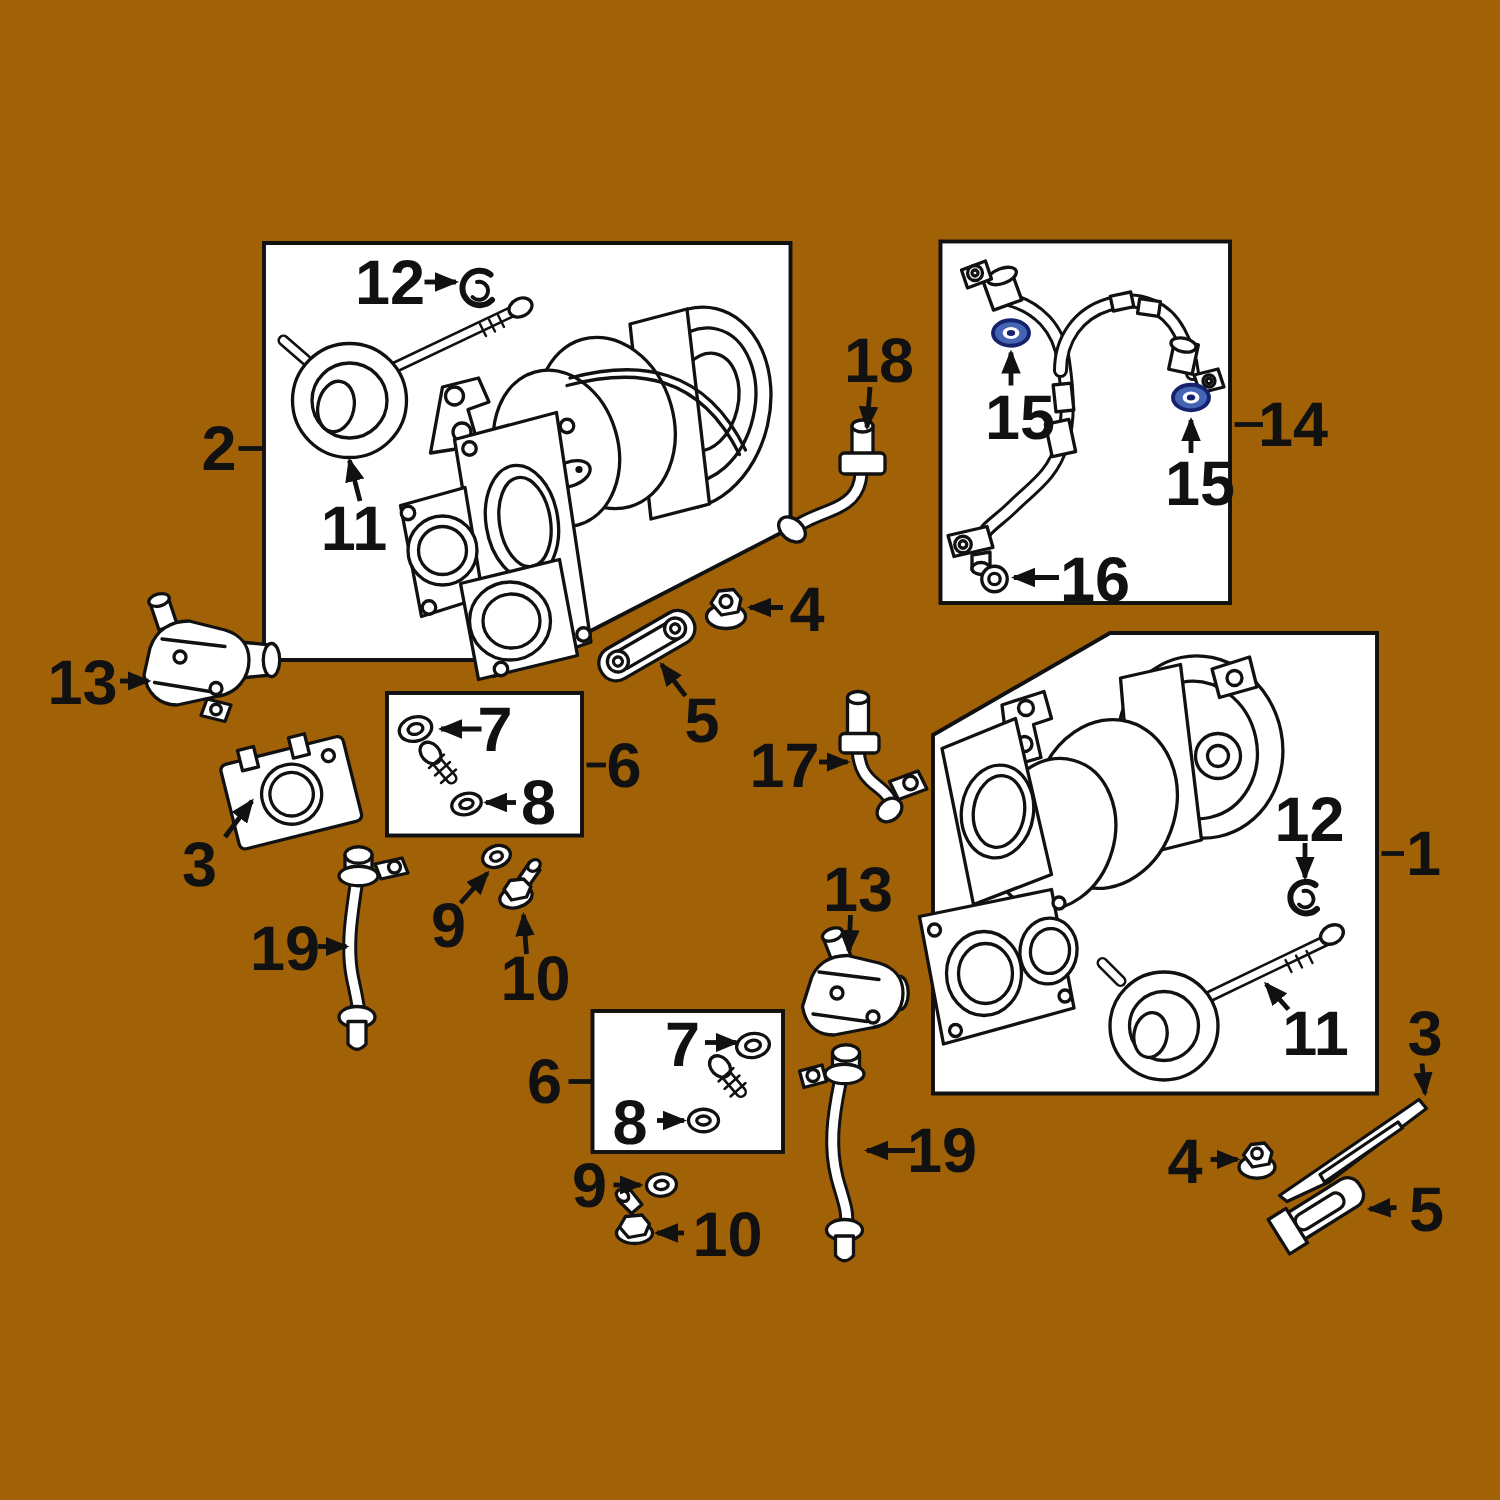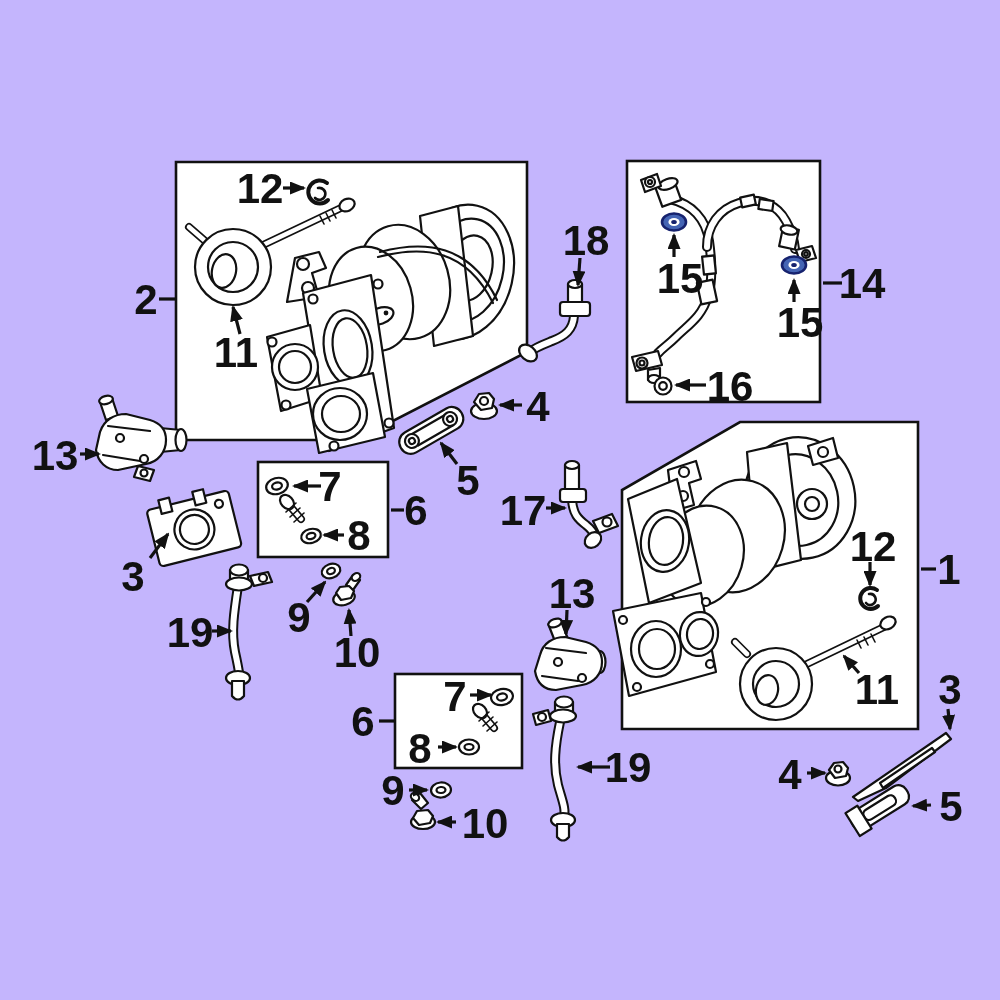--- a/index.html
+++ b/index.html
@@ -1,16 +1,16 @@
 <!DOCTYPE html>
 <html><head>
 <meta charset="utf-8">
 <style>
   html,body{margin:0;padding:0;background:#fff;}
-  .stage{position:relative;width:1000px;height:1000px;background:#c4b5fd;overflow:hidden;
+  .stage{position:relative;width:1000px;height:1000px;background:#a16207;overflow:hidden;
          font-family:"Liberation Sans",sans-serif;}
   svg{position:absolute;left:0;top:0;}
   .ln{fill:#fff;stroke:#111;stroke-width:2.2;stroke-linejoin:round;stroke-linecap:round;}
   .ln0{fill:none;stroke:#111;stroke-width:2.2;stroke-linejoin:round;stroke-linecap:round;}
   .box{fill:#fff;stroke:#111;stroke-width:2.6;stroke-linejoin:miter;}
   .tubeB{fill:none;stroke:#111;stroke-width:10;stroke-linecap:round;}
   .tubeW{fill:none;stroke:#fff;stroke-width:6;stroke-linecap:round;}
   .rodB{fill:none;stroke:#111;stroke-width:8;stroke-linecap:round;}
   .rodW{fill:none;stroke:#fff;stroke-width:4.6;stroke-linecap:round;}
   .arrow{stroke:#111;stroke-width:3.2;fill:none;}

